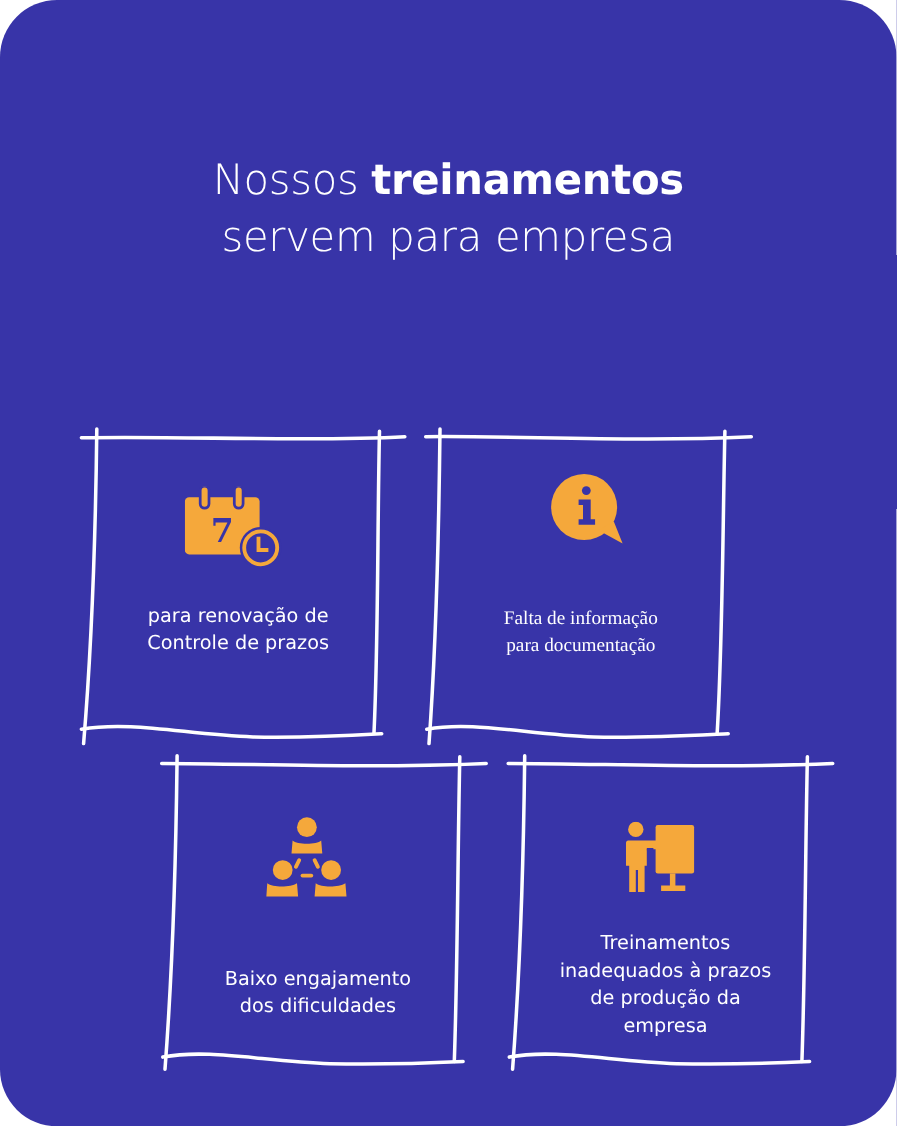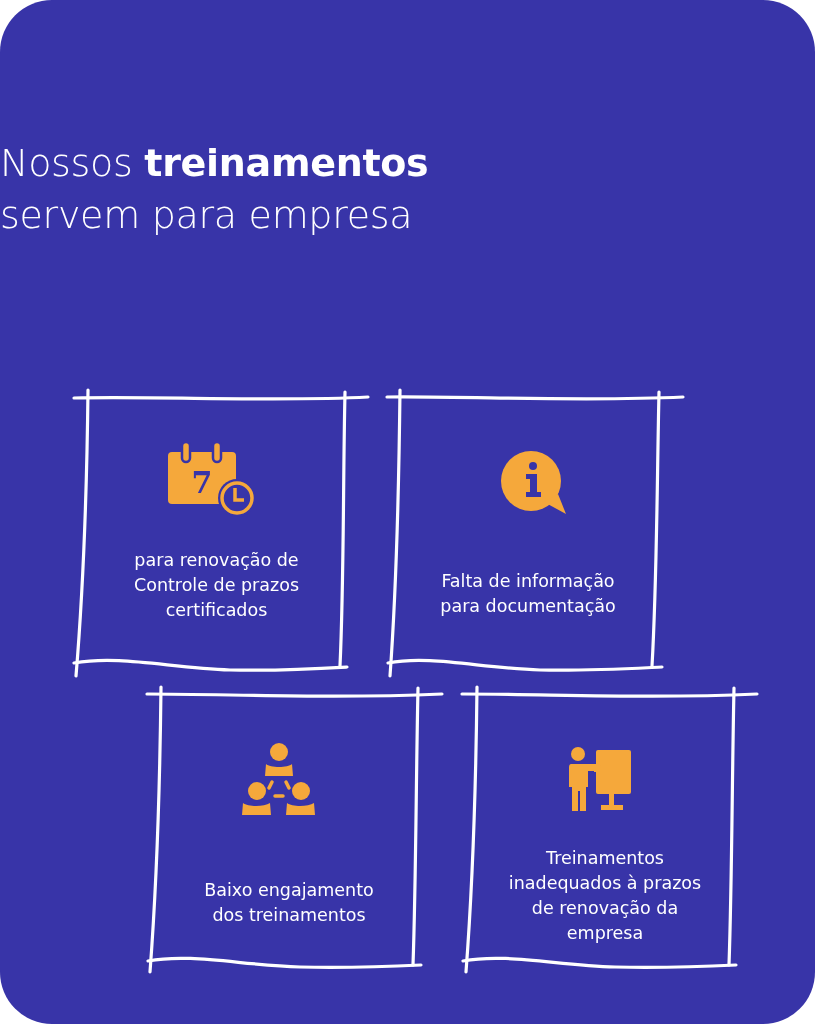--- a/index.html
+++ b/index.html
@@ -21,20 +21,21 @@
       height: 1024px;
       background: #3834A8;
       border-radius: 52px;
       overflow: hidden;
     }
     .headline {
       position: absolute;
       left: 0;
       top: 112px;
       width: 815px;
+      text-align: center;
       color: #ffffff;
       font-size: 38px;
       line-height: 52px;
       font-weight: 300;
       letter-spacing: -0.3px;
     }
     .headline .line { display: block; }
     .headline b { font-weight: 700; }
     .frames {
       position: absolute;
@@ -113,25 +114,24 @@
       <rect x="14" y="0" width="8" height="20" rx="4" fill="#F5A83B" stroke="#3834A8" stroke-width="2.5"></rect>
       <rect x="45" y="0" width="8" height="20" rx="4" fill="#F5A83B" stroke="#3834A8" stroke-width="2.5"></rect>
       <text x="34" y="51" text-anchor="middle" font-family="DejaVu Serif, serif" font-weight="700" font-size="30" fill="#3834A8">7</text>
       <circle cx="69" cy="56" r="19" fill="#3834A8"></circle>
       <circle cx="69" cy="56" r="15" fill="none" stroke="#F5A83B" stroke-width="3.5"></circle>
       <path d="M67 46 L67 58 L76 58" fill="none" stroke="#F5A83B" stroke-width="3.5"></path>
     </svg>
     <div class="label" style="top:148px;">
       <span>para renovação de</span>
       <span>Controle de prazos</span>
-      <span>certificados</span>
     </div>
   </div>
 
-  <div class="box" style="left:398px; top:404px; width:260px; height:265px;">
+  <div class="box" style="left:398px; top:384px; width:260px; height:265px;font-family:Liberation Serif, serif;">
     <svg class="icon" style="left:102px; top:46px;" width="70" height="66" viewBox="0 0 70 66">
       <circle cx="31" cy="31" r="30" fill="#F5A83B"></circle>
       <path d="M44 52 L66 64 L58 44 Z" fill="#F5A83B"></path>
       <circle cx="33" cy="16" r="4" fill="#3834A8"></circle>
       <path d="M26 24 L37 24 L37 42 L41 42 L41 47 L26 47 L26 42 L30 42 L30 29 L26 29 Z" fill="#3834A8"></path>
     </svg>
     <div class="label" style="top:165px;">
       <span>Falta de informação</span>
       <span>para documentação</span>
     </div>
@@ -148,37 +148,37 @@
 
       <circle cx="59" cy="49" r="9" fill="#F5A83B"></circle>
       <path d="M45 61 C 50 65, 66 65, 72 61 L 73 73 L 44 73 Z" fill="#F5A83B"></path>
 
       <path d="M30 40 L27 46" stroke="#F5A83B" stroke-width="3.5" stroke-linecap="round"></path>
       <path d="M44 40 L47 46" stroke="#F5A83B" stroke-width="3.5" stroke-linecap="round"></path>
       <path d="M33 54 L41 54" stroke="#F5A83B" stroke-width="3.5" stroke-linecap="round"></path>
     </svg>
     <div class="label" style="top:180px;">
       <span>Baixo engajamento</span>
-      <span>dos treinamentos</span>
+      <span>dos dificuldades</span>
     </div>
   </div>
 
   <div class="box" style="left:476px; top:698px; width:258px; height:265px;">
     <svg class="icon" style="left:93px; top:49px;" width="66" height="66" viewBox="0 0 66 66">
 
       <rect x="27" y="3" width="35" height="44" rx="2" fill="#F5A83B"></rect>
       <rect x="40" y="47" width="5" height="13" fill="#F5A83B"></rect>
       <rect x="32" y="58" width="22" height="5" fill="#F5A83B"></rect>
 
       <circle cx="9" cy="7" r="7" fill="#F5A83B"></circle>
 
       <path d="M2 17 L28 17 C 33 17, 33 24, 28 25 L 19 25 L 19 40 L 17 40 L 17 64 L 11 64 L 11 44 L 9 44 L 9 64 L 3 64 L 3 40 L 0 40 L 0 20 C 0 18, 1 17, 2 17 Z" fill="#F5A83B"></path>
       <path d="M19 25 L 25 25" stroke="#3834A8" stroke-width="2"></path>
     </svg>
     <div class="label" style="top:148px;">
       <span>Treinamentos</span>
       <span>inadequados à prazos</span>
-      <span>de renovação da</span>
+      <span>de produção da</span>
       <span>empresa</span>
     </div>
   </div>
 
 </div>
 
 </body></html>

